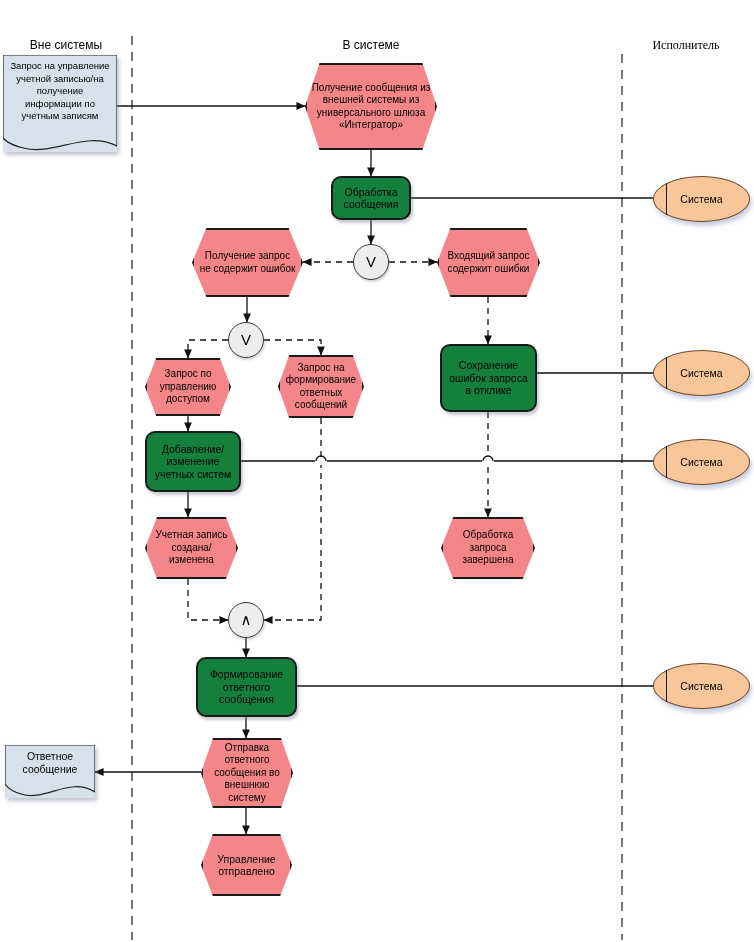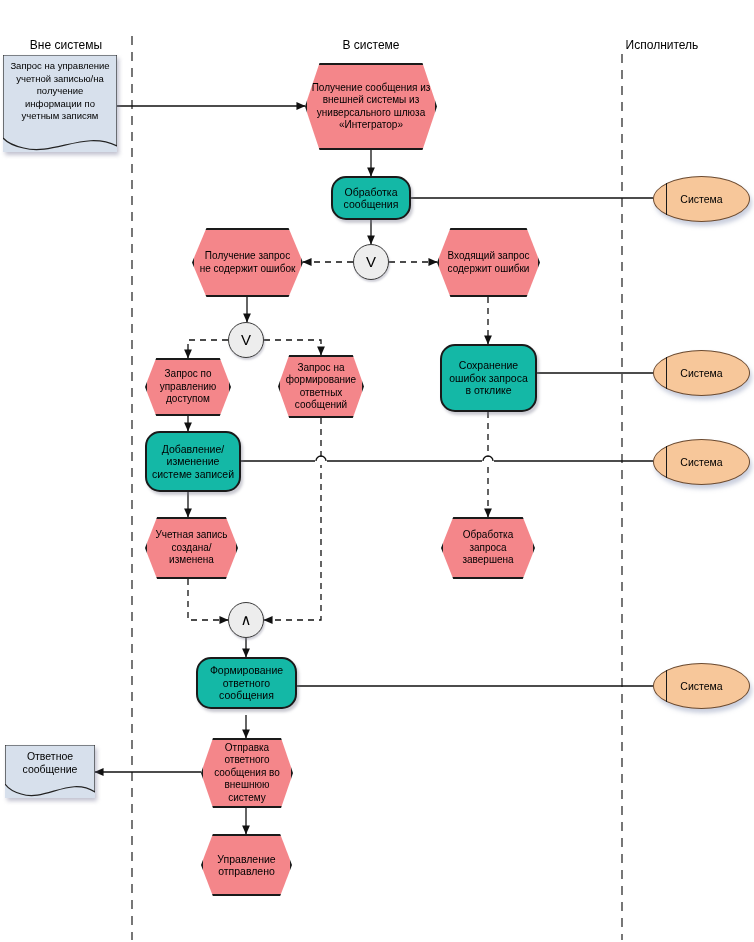--- a/index.html
+++ b/index.html
@@ -62,23 +62,23 @@
   .hex {
     background: #f4868a;
     border: 2px solid #1a1a1a;
     clip-path: polygon(13% 0%, 87% 0%, 100% 50%, 87% 100%, 13% 100%, 0% 50%);
     filter: drop-shadow(2px 3px 2px rgba(120,120,140,0.45));
   }
   .hex.tall { clip-path: polygon(11% 0%, 89% 0%, 100% 50%, 89% 100%, 11% 100%, 0% 50%); }
 
   
   .proc {
-    background: #14b8a6;
+    background: #15803d;
     border: 2px solid #1a1a1a;
-    border-radius: 15px;
+    border-radius: 10px;
     box-shadow: 2px 3px 3px rgba(120,120,140,0.40);
   }
 
   
   .doc {
     background: #d7e0ec;
     filter: drop-shadow(2px 3px 2px rgba(120,120,150,0.45));
     align-items: flex-start;
   }
   .doc .docsvg { position: absolute; left: 0; top: 0; width: 100%; height: 100%; }
@@ -153,21 +153,21 @@
       </g>
       <g>
         <rect x="482" y="457" width="12" height="8" fill="#ffffff"></rect>
         <path d="M483,461 A5,5 0 0 1 493,461" fill="none" stroke="#111" stroke-width="1.3"></path>
       </g>
     </svg>
 
   <div id="lane-headers">
       <div class="lane-header" style="left: 66px; top: 38px;">Вне системы</div>
       <div class="lane-header" style="left: 371px; top: 38px;">В системе</div>
-      <div class="lane-header" style="left: 662px; top: 38px;">Исполнитель</div>
+      <div class="lane-header" style="left: 686px; top: 38px; font-family: Liberation Serif, serif;">Исполнитель</div>
     </div>
   <div id="node-layer">
       <div class="node doc" style="left: 3px; top: 55px; width: 114px; height: 97px; font-size: 9.5px;">
         <svg class="docsvg" viewBox="0 0 114 97" preserveAspectRatio="none">
           <path d="M0,0 L114,0 L114,91 C82.08,75 51.300000000000004,101 20.52,93 C11.4,91 4.5600000000000005,88 0,83 Z" fill="#d7e0ec" stroke="#222" stroke-width="1.2"></path>
         </svg>
         <span class="lbl" style="padding-top: 5px;">Запрос на управление учетной записью/на получение информации по учетным записям</span>
       </div>
       <div class="node hex tall" style="left: 305px; top: 63px; width: 132px; height: 87px; font-size: 10px;">
         <span class="lbl">Получение сообщения из внешней системы из универсального шлюза «Интегратор»</span>
@@ -190,32 +190,32 @@
       <div class="node hex" style="left: 145px; top: 358px; width: 86px; height: 58px; font-size: 10px;">
         <span class="lbl">Запрос по управлению доступом</span>
       </div>
       <div class="node hex" style="left: 278px; top: 355px; width: 86px; height: 63px; font-size: 10px;">
         <span class="lbl">Запрос на формирование ответных сообщений</span>
       </div>
       <div class="node proc" style="left: 440px; top: 344px; width: 97px; height: 68px; font-size: 10.5px;">
         <span class="lbl">Сохранение ошибок запроса в отклике</span>
       </div>
       <div class="node proc" style="left: 145px; top: 431px; width: 96px; height: 61px; font-size: 10.5px;">
-        <span class="lbl">Добавление/ изменение системе записей</span>
+        <span class="lbl">Добавление/ изменение учетных систем</span>
       </div>
       <div class="node hex" style="left: 145px; top: 517px; width: 93px; height: 62px; font-size: 10px;">
         <span class="lbl">Учетная запись создана/ изменена</span>
       </div>
       <div class="node hex" style="left: 441px; top: 517px; width: 94px; height: 62px; font-size: 10px;">
         <span class="lbl">Обработка запроса завершена</span>
       </div>
       <div class="node gw" style="left: 228px; top: 602px; width: 36px; height: 36px;">
         <span class="lbl">∧</span>
       </div>
-      <div class="node proc" style="left: 196px; top: 657px; width: 101px; height: 52px; font-size: 10.5px;">
+      <div class="node proc" style="left: 196px; top: 657px; width: 101px; height: 60px; font-size: 10.5px;">
         <span class="lbl">Формирование ответного сообщения</span>
       </div>
       <div class="node hex" style="left: 201px; top: 738px; width: 92px; height: 70px; font-size: 10px;">
         <span class="lbl">Отправка ответного сообщения во внешнюю систему</span>
       </div>
       <div class="node hex" style="left: 201px; top: 834px; width: 91px; height: 62px; font-size: 10.5px;">
         <span class="lbl">Управление отправлено</span>
       </div>
       <div class="node doc" style="left: 5px; top: 745px; width: 90px; height: 53px; font-size: 10.5px;">
         <svg class="docsvg" viewBox="0 0 90 53" preserveAspectRatio="none">

